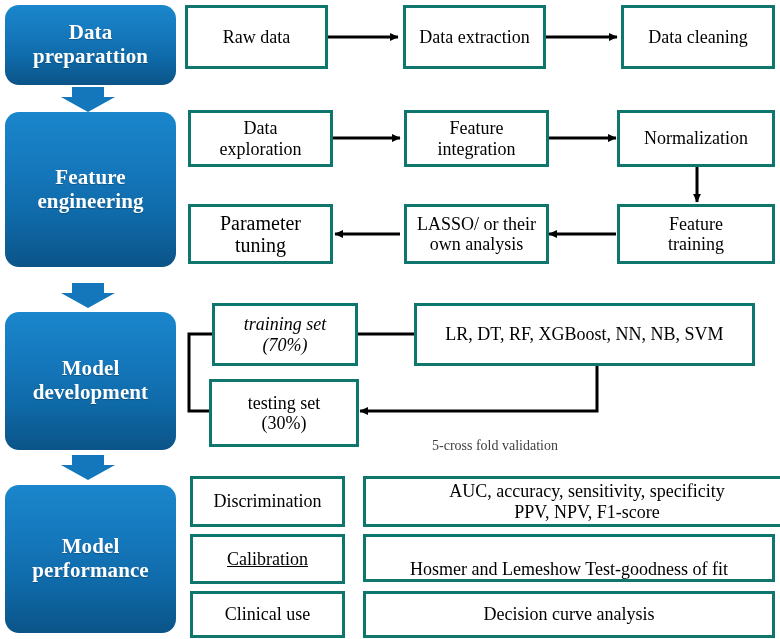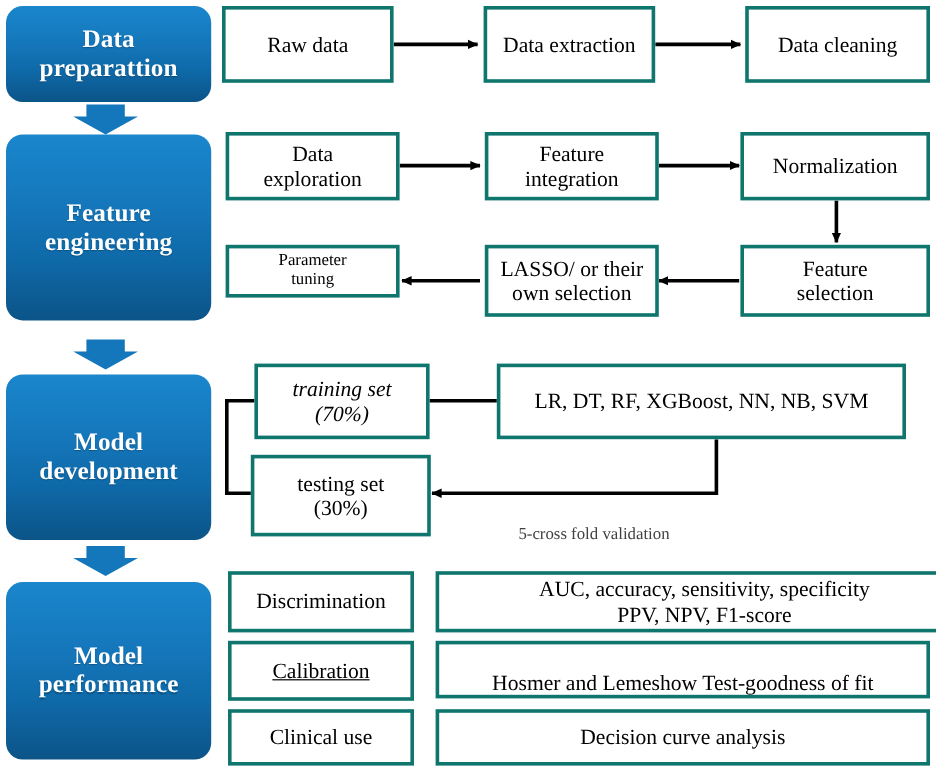--- a/index.html
+++ b/index.html
@@ -112,38 +112,38 @@
     <span>
         <span>Feature</span>
         <span>integration</span>
       </span>
   </div>
 
   <div class="stage-box wbox" style="left:617px;top:110px;width:158px;height:57px;font-size:18px;">
     <span>Normalization</span>
   </div>
 
-  <div class="stage-box wbox" style="left:188px;top:204px;width:145px;height:44px;font-size:14px;">
+  <div class="stage-box wbox" style="left:188px;top:204px;width:145px;height:60px;font-size:20px;">
     <span>
         <span>Parameter</span>
         <span>tuning</span>
       </span>
   </div>
 
   <div class="stage-box wbox" style="left:404px;top:204px;width:145px;height:60px;font-size:18px;">
     <span>
         <span>LASSO/ or their</span>
-        <span>own selection</span>
+        <span>own analysis</span>
       </span>
   </div>
 
   <div class="stage-box wbox" style="left:617px;top:204px;width:158px;height:60px;font-size:18px;">
     <span>
         <span>Feature</span>
-        <span>selection</span>
+        <span>training</span>
       </span>
   </div>
 
   <div class="stage-box bluebox" style="left:5px;top:312px;width:171px;height:138px;font-size:21px;">
     <span>
         <span>Model</span>
         <span>development</span>
       </span>
   </div>
 

